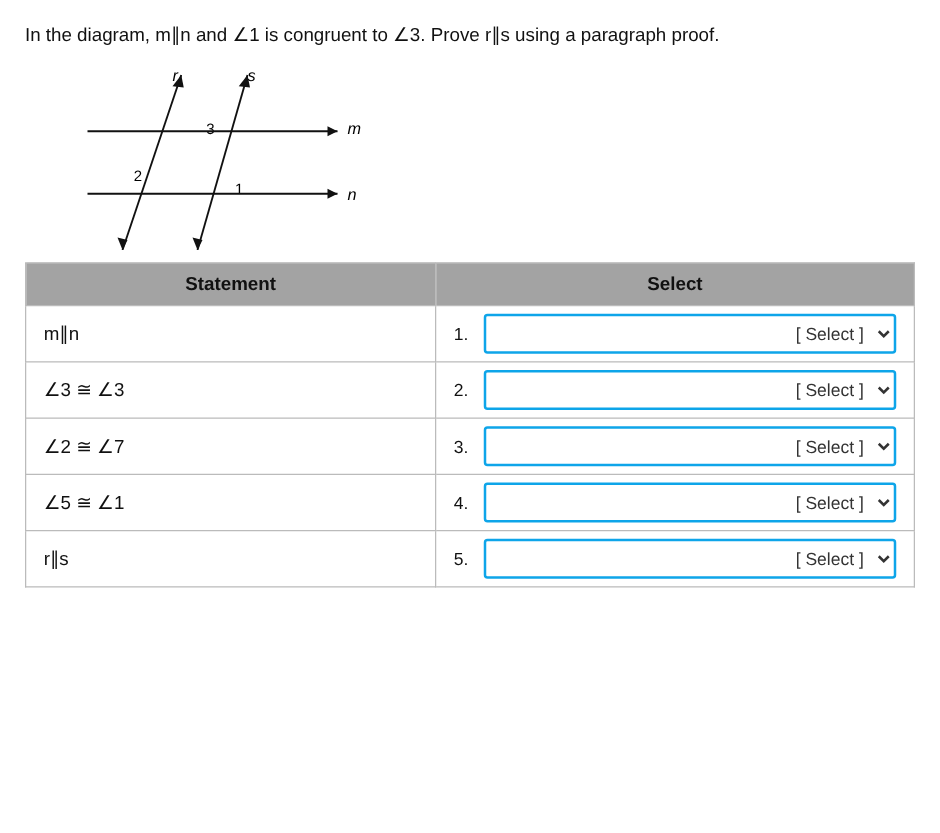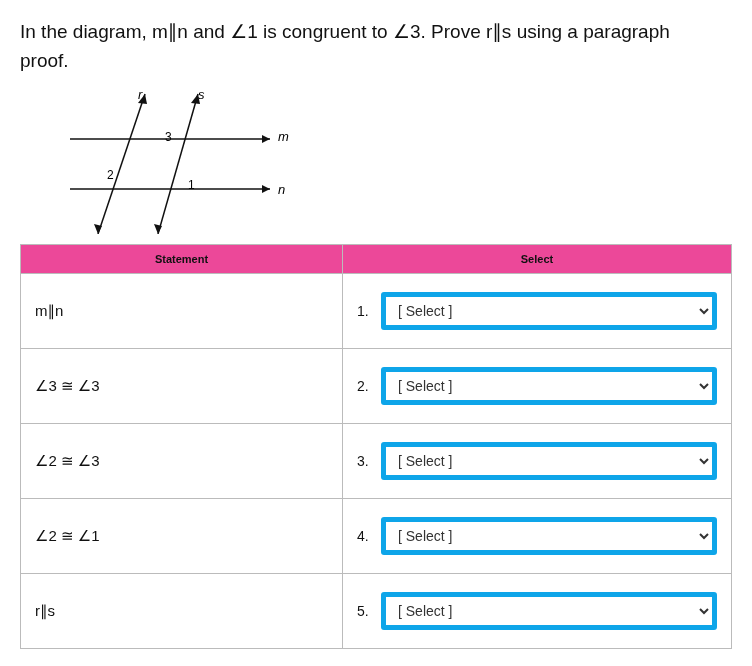--- a/index.html
+++ b/index.html
@@ -6,21 +6,21 @@
     body {
       font-family: Arial, sans-serif;
       background: #fff;
       width: 752px;
       min-height: 666px;
       padding: 18px 20px;
       font-size: 15px;
       color: #111;
     }
     .intro-text {
-      font-size: 19px;
+      font-size: 15px;
       line-height: 1.5;
       margin-bottom: 14px;
       max-width: 680px;
     }
     .diagram-area {
       margin-bottom: 10px;
       margin-left: 30px;
       width: 260px;
       height: 145px;
       position: relative;
@@ -28,30 +28,30 @@
     svg.diagram {
       width: 100%;
       height: 100%;
     }
     .proof-table {
       width: 100%;
       border-collapse: collapse;
       margin-top: 6px;
     }
     .proof-table th {
-      background: #ec4899;
+      background: #a3a3a3;
       border: 1px solid #bbb;
       padding: 8px 14px;
       font-weight: bold;
       text-align: center;
-      font-size: 11px;
+      font-size: 15px;
     }
     .proof-table td {
       border: 1px solid #bbb;
-      padding: 18px 14px;
+      padding: 6px 14px;
       vertical-align: middle;
       font-size: 15px;
     }
     .proof-table .stmt-col {
       width: 52%;
     }
     .proof-table .rsn-col {
       width: 48%;
     }
     .reason-cell {
@@ -61,26 +61,27 @@
     }
     .row-num {
       font-size: 14px;
       min-width: 18px;
       color: #111;
     }
     .select-dropdown {
       flex: 1;
       padding: 5px 8px;
       font-size: 14px;
-      border: 5px solid #0ea5e9;
+      border: 2px solid #0ea5e9;
       border-radius: 3px;
       background: #fff;
       cursor: pointer;
       color: #333;
       appearance: auto;
+      text-align: right;
     }
   </style>
 </head>
 <body>
 
 <p class="intro-text">In the diagram, m∥n and ∠1 is congruent to ∠3. Prove r∥s using a paragraph proof.</p>
 
 <div class="diagram-area">
   <svg class="diagram" viewBox="0 0 260 145" xmlns="http://www.w3.org/2000/svg">
 
@@ -141,30 +142,30 @@
       <tr>
         <td class="stmt-col">∠3 ≅ ∠3</td>
         <td class="rsn-col">
           <div class="reason-cell">
             <span class="row-num">2.</span>
             <select class="select-dropdown"><option value="[ Select ]">[ Select ]</option><option value="Given">Given</option><option value="Definition of parallel lines">Definition of parallel lines</option><option value="Corresponding Angles Postulate">Corresponding Angles Postulate</option><option value="Alternate Interior Angles Theorem">Alternate Interior Angles Theorem</option><option value="Vertical Angles Theorem">Vertical Angles Theorem</option><option value="Transitive Property of Congruence">Transitive Property of Congruence</option><option value="Converse of Corresponding Angles Postulate">Converse of Corresponding Angles Postulate</option><option value="Converse of Alternate Interior Angles Theorem">Converse of Alternate Interior Angles Theorem</option></select>
           </div>
         </td>
       </tr>
       <tr>
-        <td class="stmt-col">∠2 ≅ ∠3</td>
+        <td class="stmt-col">∠2 ≅ ∠7</td>
         <td class="rsn-col">
           <div class="reason-cell">
             <span class="row-num">3.</span>
             <select class="select-dropdown"><option value="[ Select ]">[ Select ]</option><option value="Given">Given</option><option value="Definition of parallel lines">Definition of parallel lines</option><option value="Corresponding Angles Postulate">Corresponding Angles Postulate</option><option value="Alternate Interior Angles Theorem">Alternate Interior Angles Theorem</option><option value="Vertical Angles Theorem">Vertical Angles Theorem</option><option value="Transitive Property of Congruence">Transitive Property of Congruence</option><option value="Converse of Corresponding Angles Postulate">Converse of Corresponding Angles Postulate</option><option value="Converse of Alternate Interior Angles Theorem">Converse of Alternate Interior Angles Theorem</option></select>
           </div>
         </td>
       </tr>
       <tr>
-        <td class="stmt-col">∠2 ≅ ∠1</td>
+        <td class="stmt-col">∠5 ≅ ∠1</td>
         <td class="rsn-col">
           <div class="reason-cell">
             <span class="row-num">4.</span>
             <select class="select-dropdown"><option value="[ Select ]">[ Select ]</option><option value="Given">Given</option><option value="Definition of parallel lines">Definition of parallel lines</option><option value="Corresponding Angles Postulate">Corresponding Angles Postulate</option><option value="Alternate Interior Angles Theorem">Alternate Interior Angles Theorem</option><option value="Vertical Angles Theorem">Vertical Angles Theorem</option><option value="Transitive Property of Congruence">Transitive Property of Congruence</option><option value="Converse of Corresponding Angles Postulate">Converse of Corresponding Angles Postulate</option><option value="Converse of Alternate Interior Angles Theorem">Converse of Alternate Interior Angles Theorem</option></select>
           </div>
         </td>
       </tr>
       <tr>
         <td class="stmt-col">r∥s</td>
         <td class="rsn-col">

